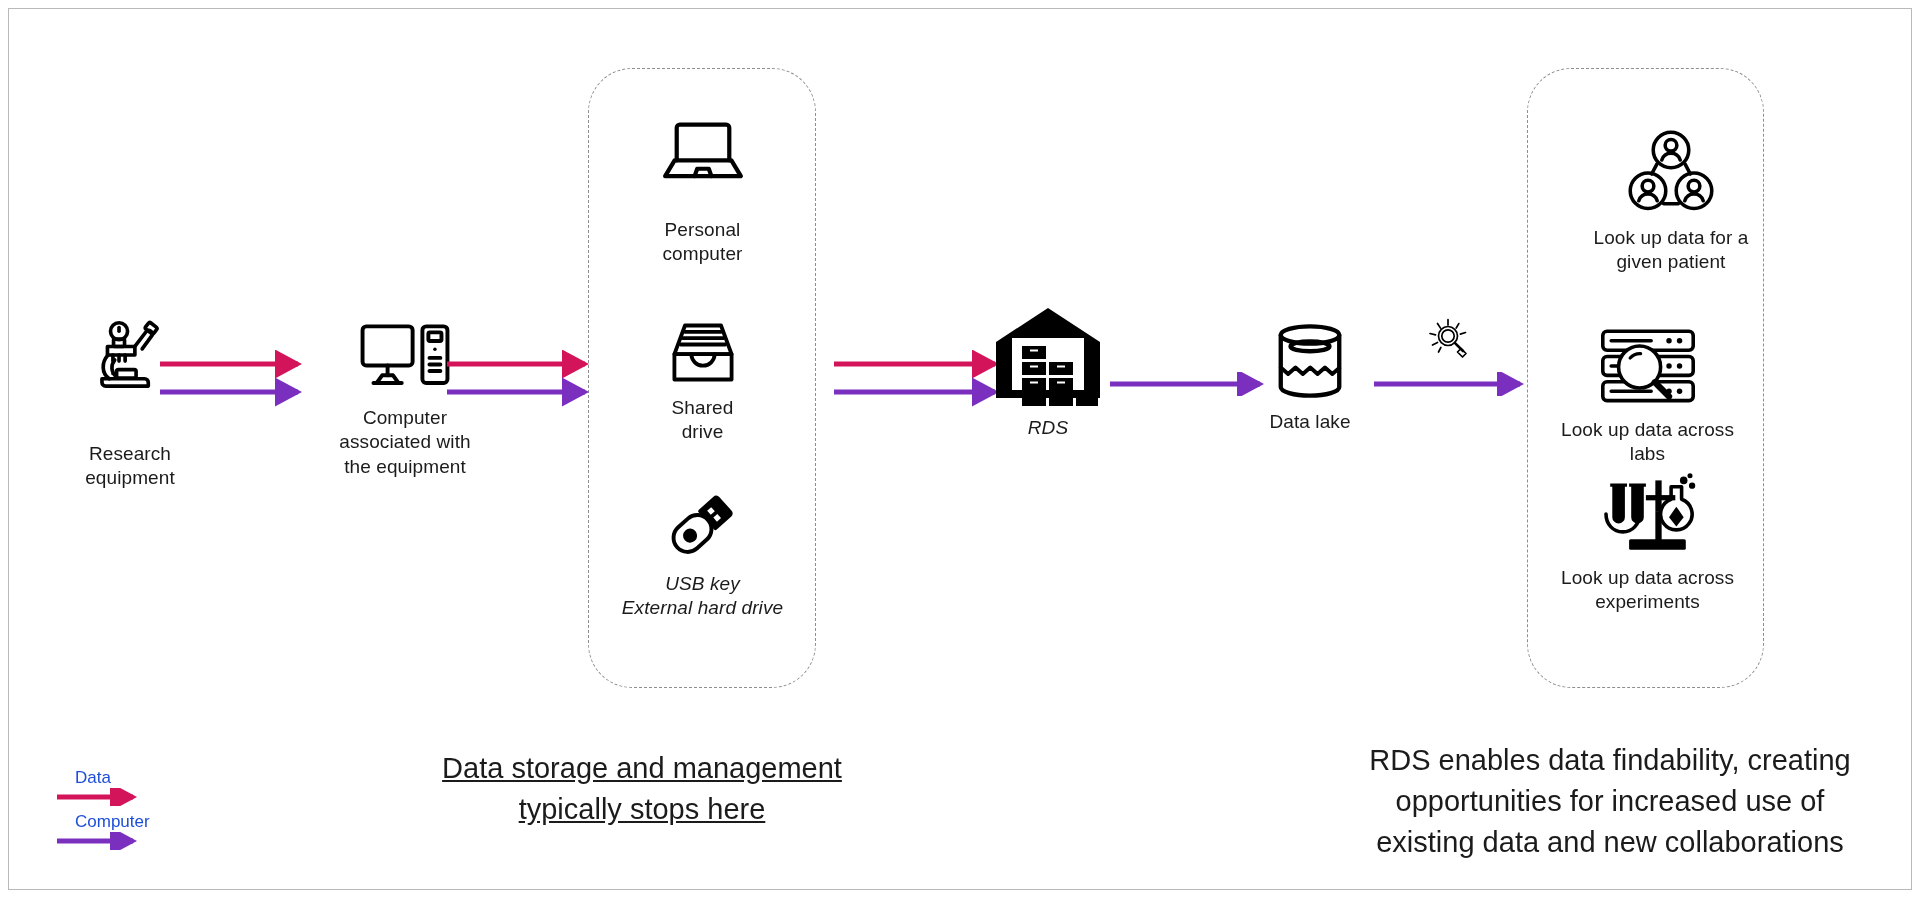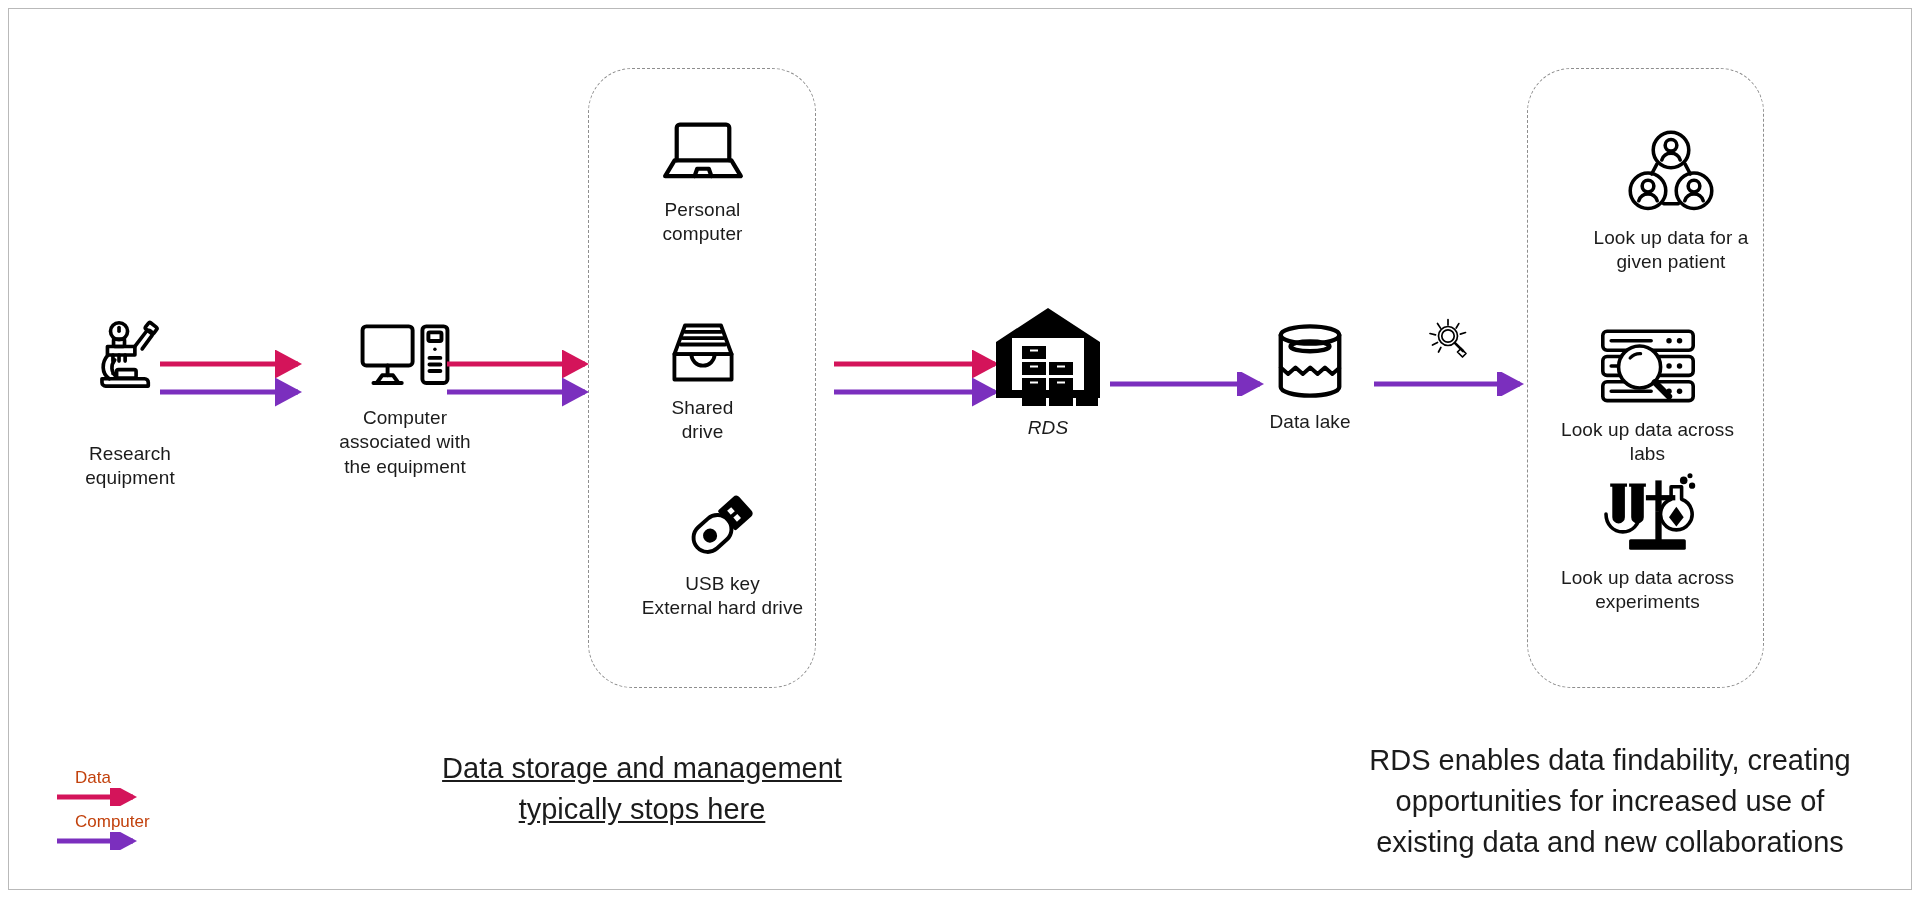--- a/index.html
+++ b/index.html
@@ -77,21 +77,21 @@
   }
   .legend-row {
     position: relative;
     height: 44px;
   }
   .legend-label {
     position: absolute;
     left: 20px;
     top: -4px;
     font-size: 17px;
-    color: #c2410c;
+    color: #1d4ed8;
   }
   .legend-arrow {
     position: absolute;
     left: 0;
     top: 16px;
   }
   .sr {
     position: absolute;
     width: 1px;
     height: 1px;
@@ -168,21 +168,21 @@
     <div class="caption">Computer
 associated with
 the equipment</div>
   </div>
 
   <svg class="arrow-group" style="left:445px; top:350px;" width="160" height="60">
     <line x1="2" y1="14" x2="140" y2="14" stroke="#d4145a" stroke-width="5" marker-end="url(#headData)"></line>
     <line x1="2" y1="42" x2="140" y2="42" stroke="#7b2fbe" stroke-width="5" marker-end="url(#headMeta)"></line>
   </svg>
 
-  <div class="node" style="left:615px; top:118px; width:175px;">
+  <div class="node" style="left:615px; top:118px; width:175px;gap:20px;">
     <span class="icon">
       <svg width="82" height="70" viewBox="0 0 78 66" fill="none" stroke="#000" stroke-width="4" stroke-linecap="round" stroke-linejoin="round">
         <path d="M14 40V9a3 3 0 0 1 3-3h44a3 3 0 0 1 3 3v31"></path>
         <path d="M12 40h54l9 15H3z"></path>
         <path d="M31 55 l2.5-7h11l2.5 7"></path>
       </svg>
     </span>
     <div class="caption">Personal
 computer</div>
   </div>
@@ -193,21 +193,21 @@
         <path d="M17 5h34l10 27H7z"></path>
         <path d="M17 11h34M15 17h38M13 23h42"></path>
         <path d="M7 32h54v24H7z"></path>
         <path d="M23 32a11 11 0 0 0 22 0"></path>
       </svg>
     </span>
     <div class="caption">Shared
 drive</div>
   </div>
 
-  <div class="node" style="left:620px; top:486px; width:205px;">
+  <div class="node" style="left:600px; top:486px; width:205px;font-style:italic;">
     <span class="icon">
       <svg width="84" height="76" viewBox="0 0 76 70" fill="none" stroke="#000" stroke-width="3.6" stroke-linecap="round" stroke-linejoin="round">
         <g transform="rotate(-42 38 35)">
           <rect x="6" y="22" width="38" height="26" rx="13"></rect>
           <path d="M44 24.5h18a2 2 0 0 1 2 2v17a2 2 0 0 1-2 2H44z" fill="#000"></path>
           <rect x="49" y="28.5" width="5" height="5" fill="#fff" stroke="none"></rect>
           <rect x="49" y="37" width="5" height="5" fill="#fff" stroke="none"></rect>
           <circle cx="22" cy="35" r="6.5" fill="#000" stroke="none"></circle>
         </g>
       </svg>

